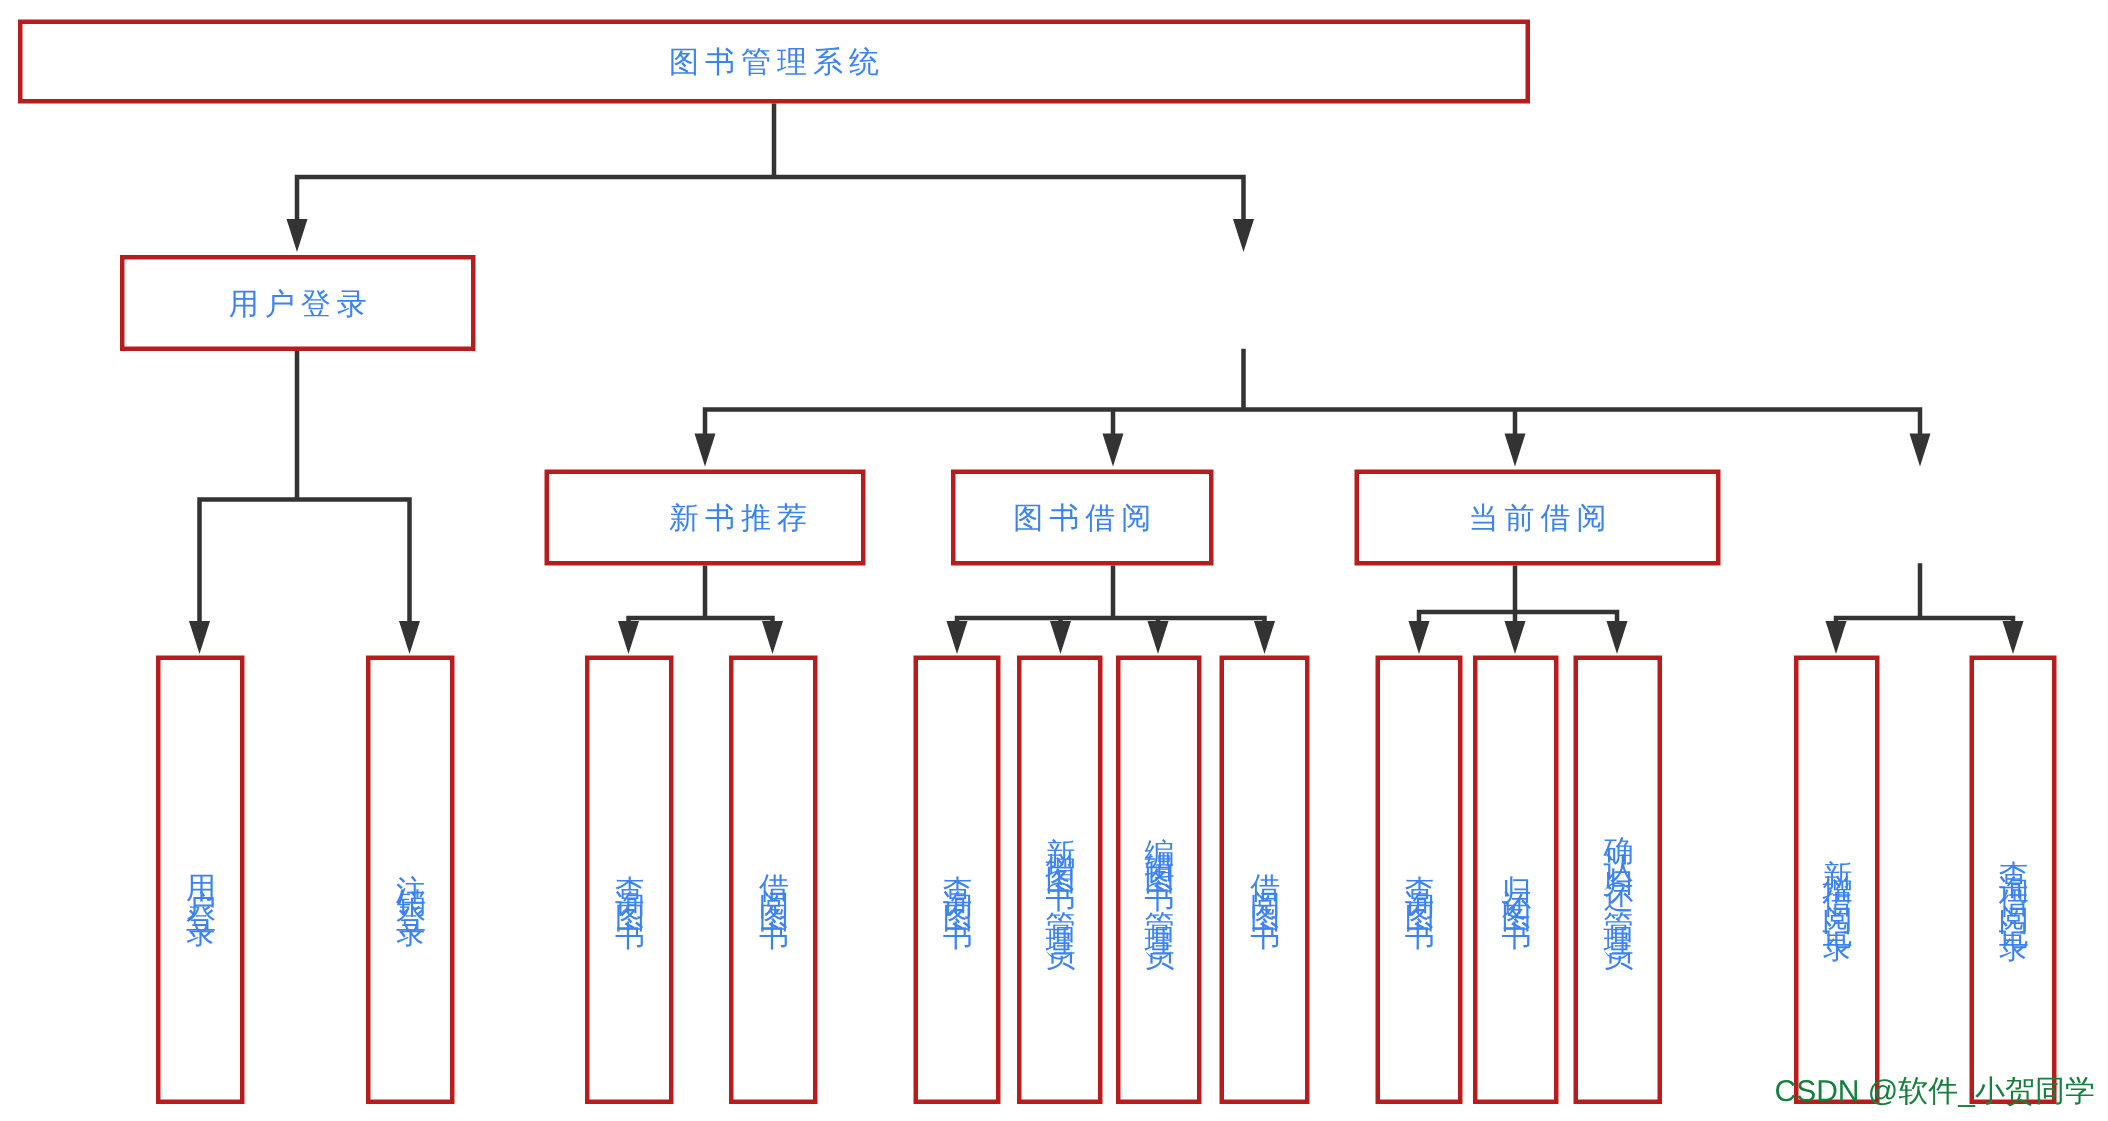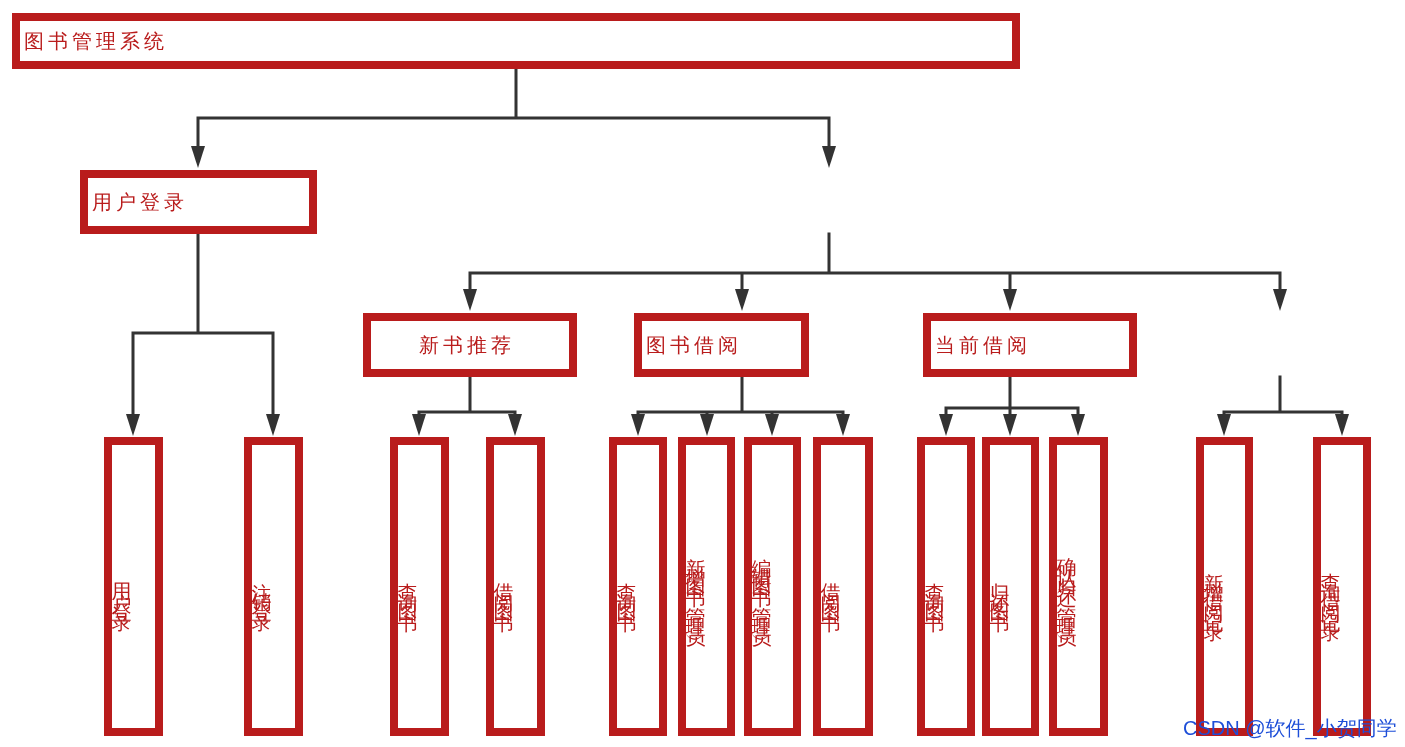--- a/index.html
+++ b/index.html
@@ -13,26 +13,27 @@
   }
   .connectors {
     position: absolute;
     left: 0; top: 0;
     width: 1405px; height: 747px;
     z-index: 1;
   }
   .box {
     position: absolute;
     box-sizing: border-box;
-    border: 8px solid #b91c1c;
+    border: 3px solid #b91c1c;
     background: #ffffff;
     display: flex;
     align-items: center;
+    justify-content: center;
     z-index: 2;
-    color: #b91c1c;
+    color: #3b82f6;
   }
   .box .hlabel {
     font-size: 20px;
     letter-spacing: 4px;
     padding-left: 4px; 
     white-space: nowrap;
   }
   .box .vlabel {
     writing-mode: vertical-rl;
     text-orientation: mixed;
@@ -41,21 +42,21 @@
     letter-spacing: 10px;
     white-space: nowrap;
   }
   .watermark {
     position: absolute;
     left: 1183px;
     top: 715px;
     z-index: 3;
     font-size: 20px;
     line-height: 26px;
-    color: #1d4ed8;
+    color: #15803d;
     white-space: nowrap;
   }
 </style>
 </head>
 <body>
 
 <div class="canvas">
 
   <svg class="connectors" viewBox="0 0 1405 747" xmlns="http://www.w3.org/2000/svg">
     <path stroke-width="3" fill="none" stroke-linecap="square" d="M516 70 V118 M198 118 H829 M198 118 V150 M829 118 V150
@@ -95,21 +96,21 @@
   <div class="box" style="left:80px; top:170px; width:237px; height:64px;">
     <span class="hlabel">用户登录</span>
   </div>
 
   <div class="box" style="left:363px; top:313px; width:214px; height:64px;padding-left:44px;">
     <span class="hlabel">新书推荐</span>
   </div>
   <div class="box" style="left:634px; top:313px; width:175px; height:64px;">
     <span class="hlabel">图书借阅</span>
   </div>
-  <div class="box" style="left:903px; top:313px; width:214px; height:64px;margin-left:20px;">
+  <div class="box" style="left:903px; top:313px; width:244px; height:64px;">
     <span class="hlabel">当前借阅</span>
   </div>
 
   <div class="box" style="left:104px; top:437px; width:59px; height:299px;">
     <span class="vlabel">用户登录</span>
   </div>
   <div class="box" style="left:244px; top:437px; width:59px; height:299px;">
     <span class="vlabel">注销登录</span>
   </div>
 

